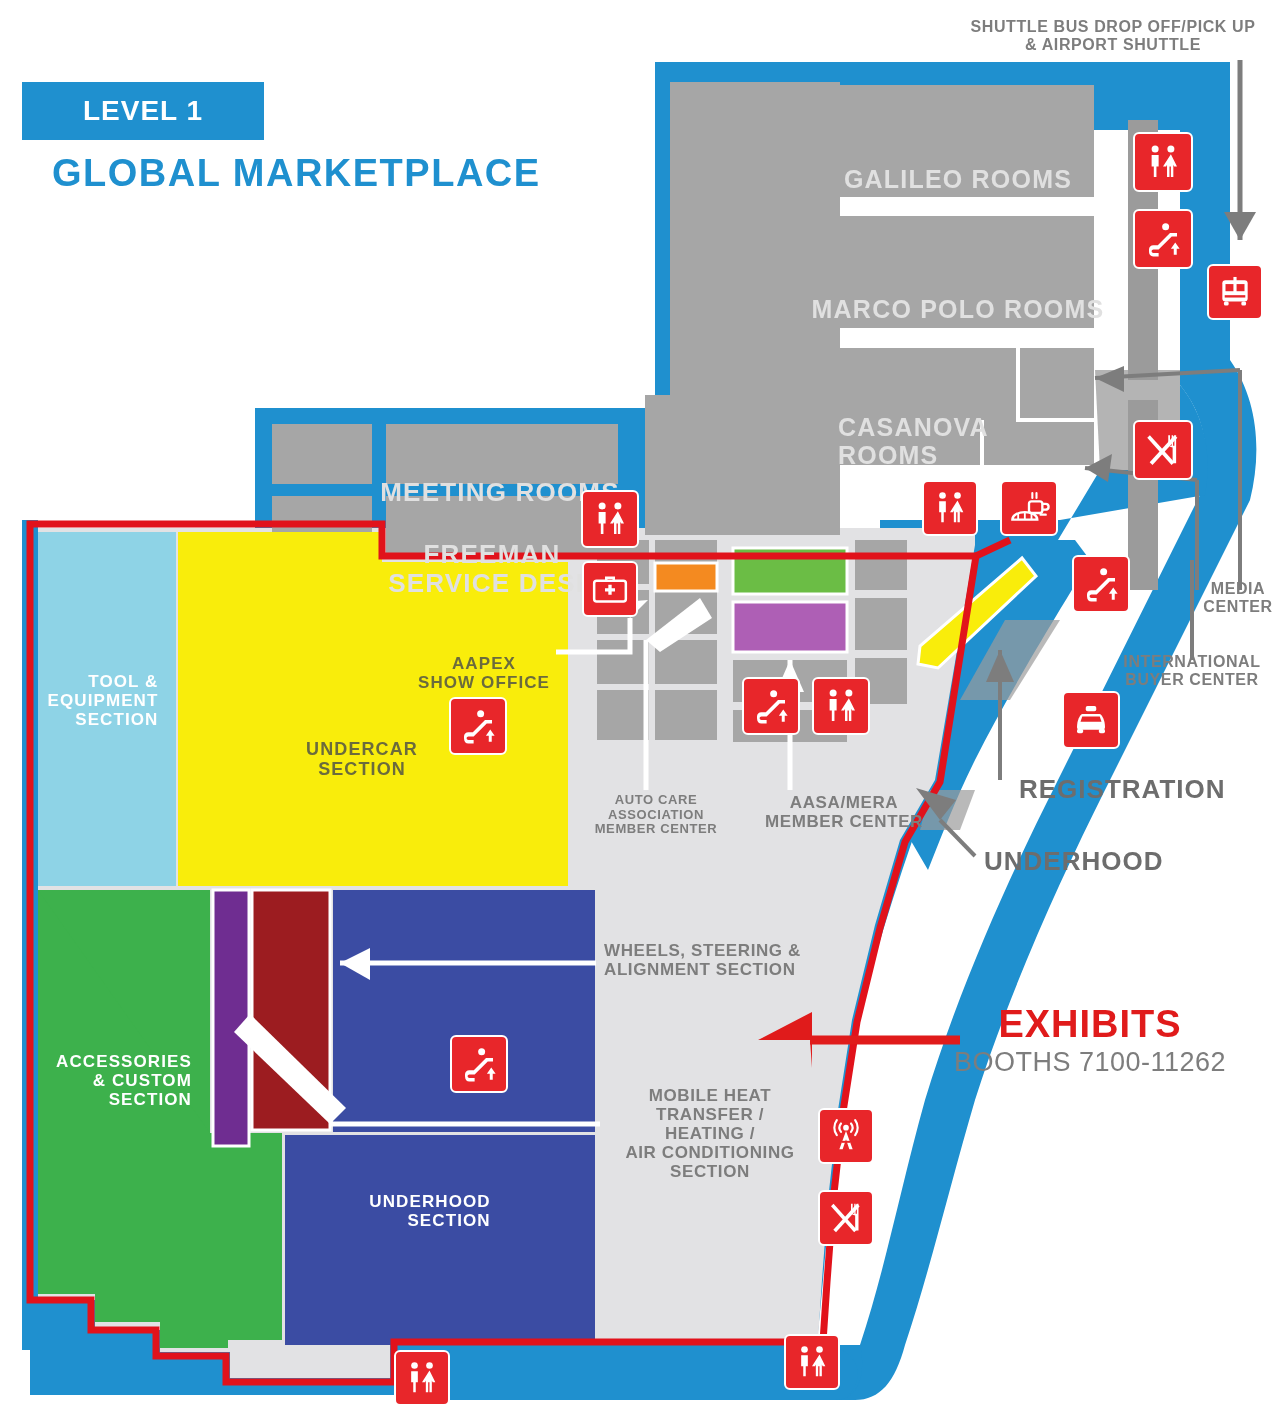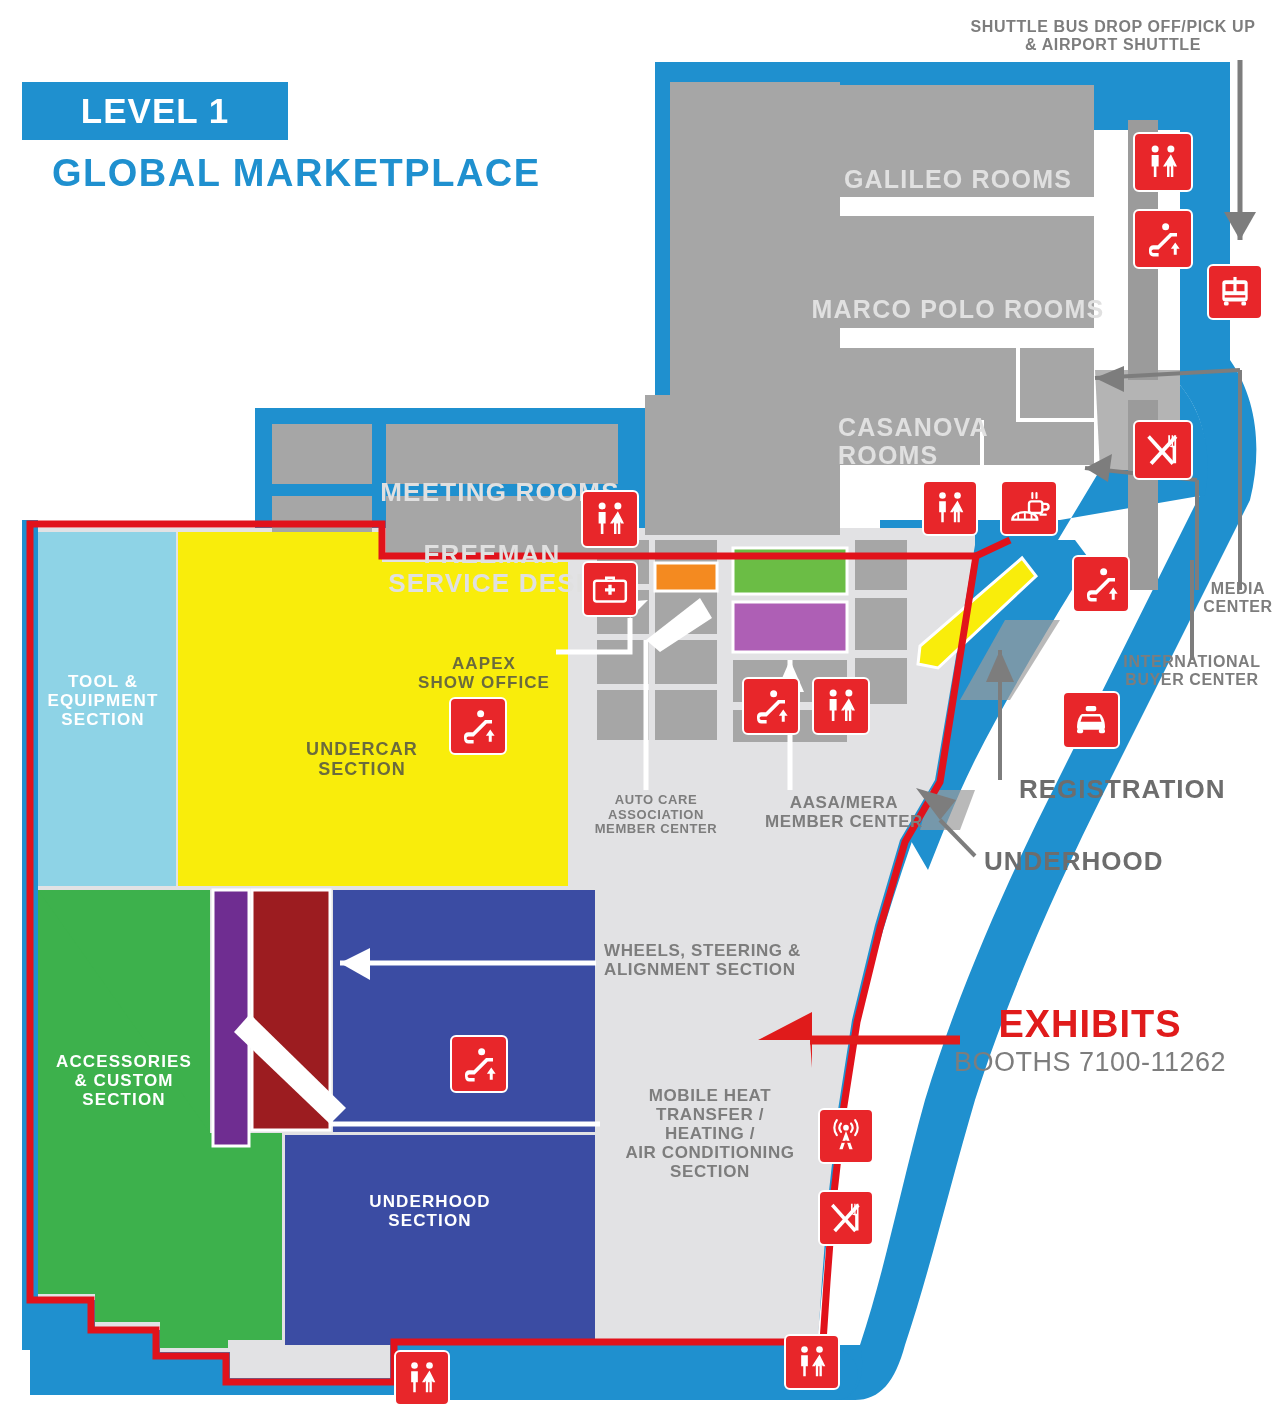--- a/index.html
+++ b/index.html
@@ -39,21 +39,21 @@
     font-weight:bold;
     letter-spacing:1.2px;
     text-align:center;
     font-stretch:condensed;
     margin-top:38px;
   }
   .sect-label-white{
     color:#ffffff;
     font-weight:bold;
     letter-spacing:1.1px;
-    text-align:center;
+    text-align:right;
   }
   .sect-label-dark{
     color:#6b6b3d;
     font-weight:bold;
     letter-spacing:1.1px;
     text-align:center;
     margin-top:32px;
   }
   .callout{
     color:#7d7d7d;
@@ -262,21 +262,21 @@
       <path d="M1000,780 L1000,650" stroke="#7d7d7d" stroke-width="4" fill="none"></path>
       <path d="M1000,650 L986,682 L1014,682 Z" fill="#7d7d7d"></path>
       <path d="M975,856 L940,820" stroke="#7d7d7d" stroke-width="4" fill="none"></path>
       <path d="M940,820 L916,788 L956,800 Z" fill="#7d7d7d"></path>
 
       <path d="M960,1040 L810,1040" stroke="#e01b1b" stroke-width="9" fill="none"></path>
       <path d="M810,1040 L758,1040 L812,1012 L812,1068 Z" fill="#e01b1b"></path>
     </g>
   </svg>
 
-  <div class="level-badge" style="left:22px;top:82px;width:266px;height:58px;font-size:35px;">
+  <div class="level-badge" style="left:22px;top:82px;width:242px;height:58px;font-size:28px;">
     <span>LEVEL 1</span>
   </div>
   <div class="txt callout center" style="left:1113px;top:18px;font-size:16px;text-align:center;">SHUTTLE BUS DROP OFF/PICK UP
 &amp; AIRPORT SHUTTLE</div>
 
   <div class="txt title-main" style="left:52px;top:152px;font-size:38px;">GLOBAL MARKETPLACE</div>
 
   <div class="txt room-label center" style="left:958px;top:127px;font-size:25px;">GALILEO ROOMS</div>
   <div class="txt room-label center" style="left:958px;top:257px;font-size:25px;">MARCO POLO ROOMS</div>
   <div class="txt room-label" style="left:838px;top:375px;font-size:25px;text-align:left;">CASANOVA

